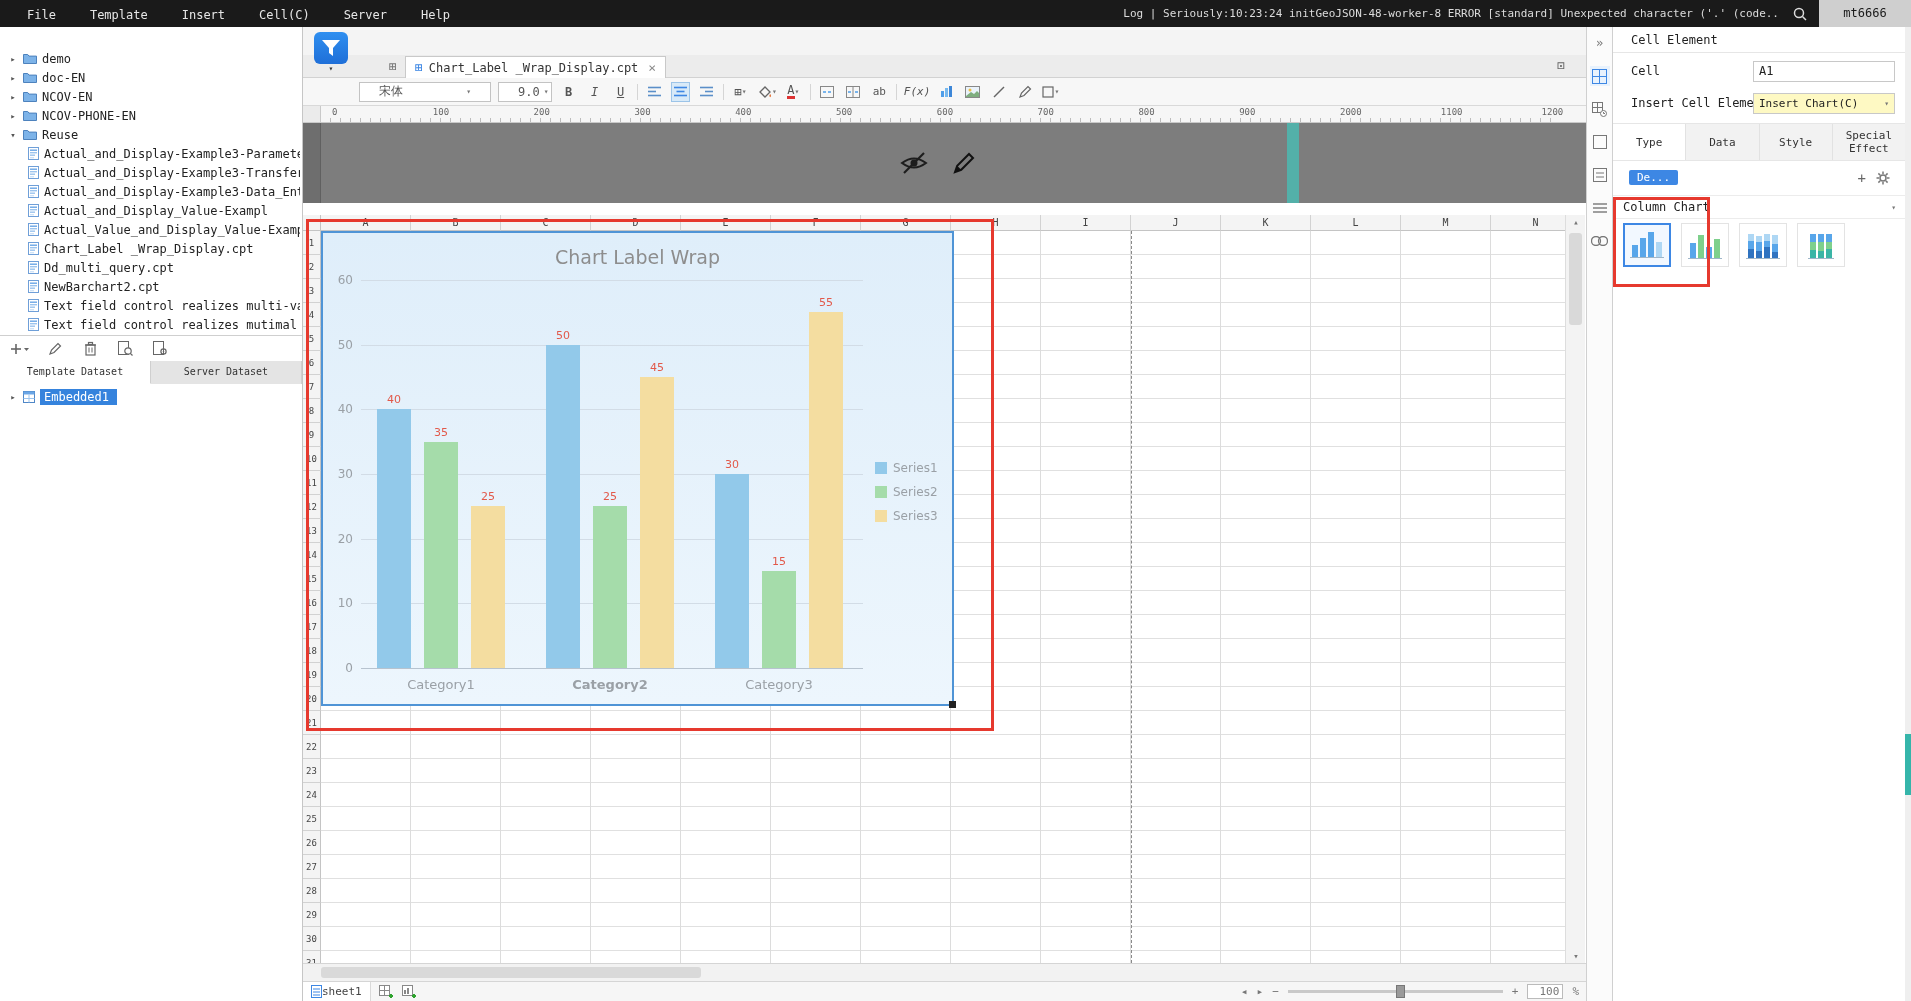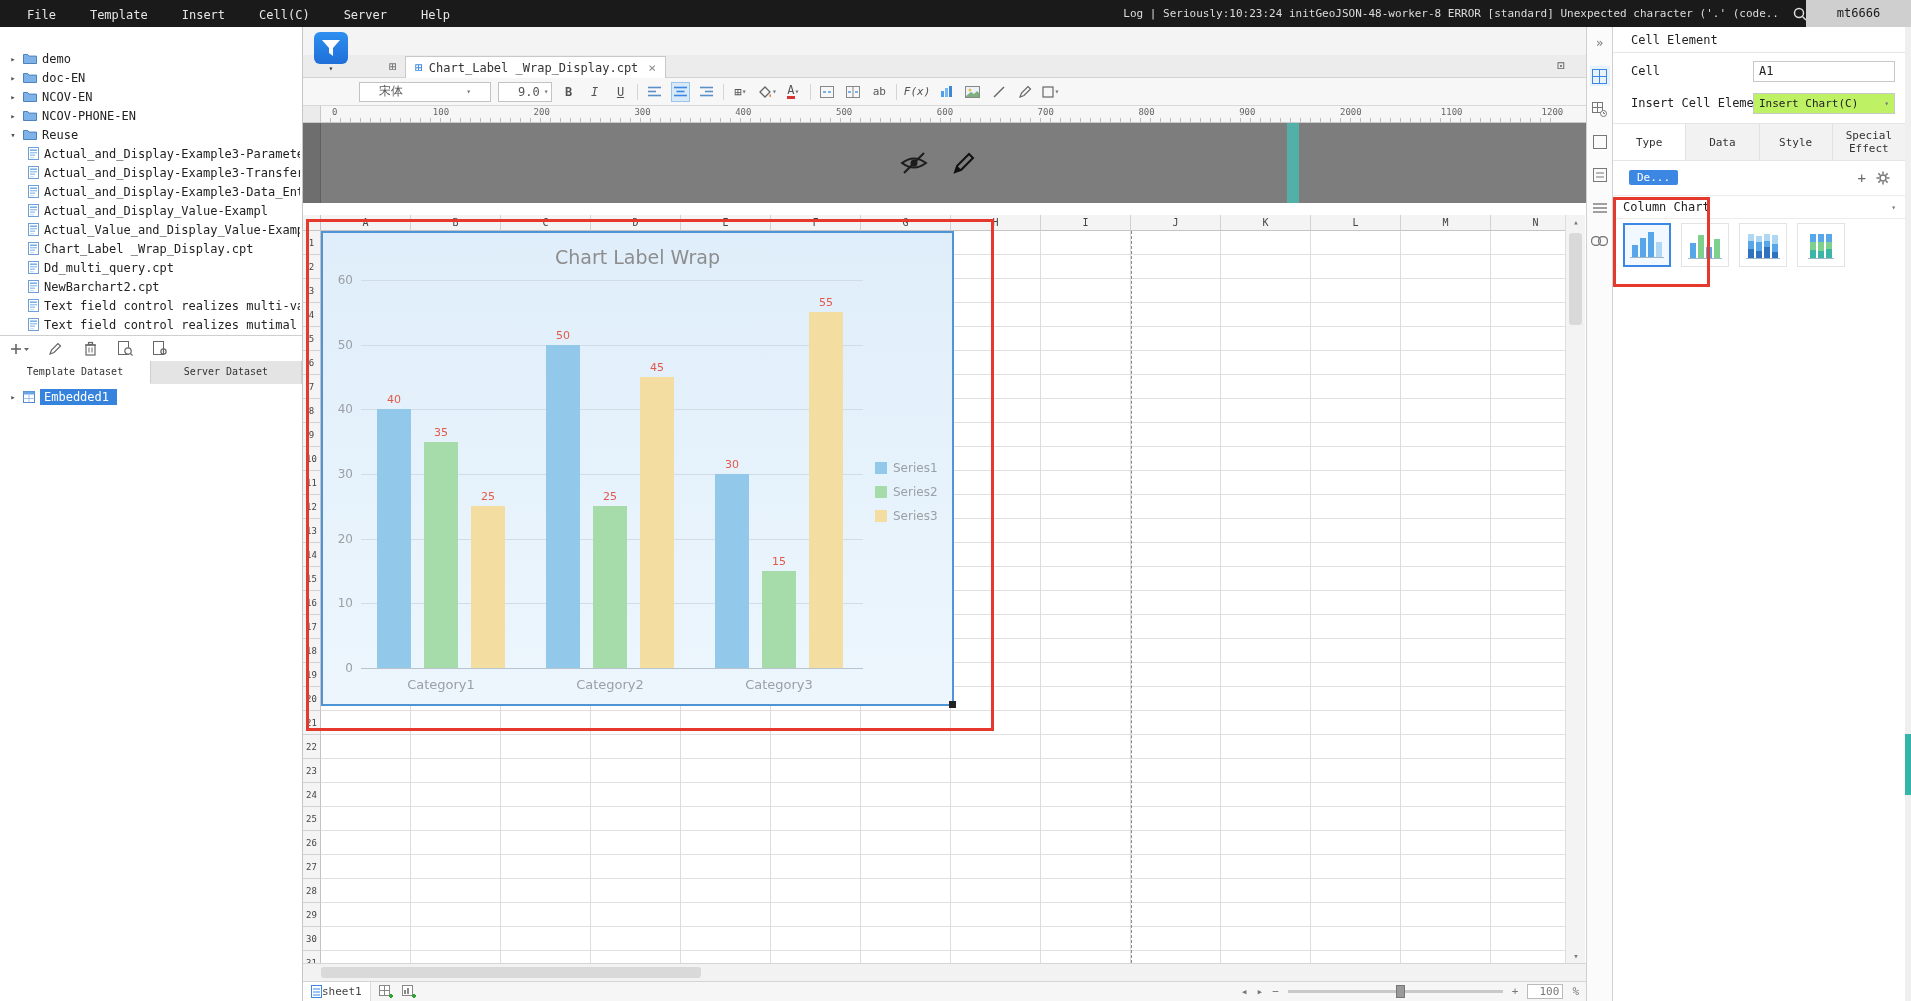--- a/index.html
+++ b/index.html
@@ -7,21 +7,21 @@
   font-family:"DejaVu Sans Mono",monospace;color:#222;font-size:12px}
 #app{position:relative;width:1911px;height:1001px;background:#fff}
 svg{display:block}
 
 
 #menubar{position:absolute;left:0;top:0;width:1911px;height:27px;background:#1a1a1a;color:#e6e6e6}
 #menu-items{display:flex;height:30px;align-items:center;padding-left:10px}
 .menu-item{padding:0 17px;line-height:27px;cursor:default;white-space:nowrap}
 #log-text{position:absolute;right:132px;top:0;line-height:27px;font-size:11px;color:#dcdcdc;white-space:nowrap}
 #menu-search{position:absolute;right:104px;top:7px}
-#user-chip{position:absolute;right:0;top:0;width:105px;height:27px;background:#cfcfcf;color:#1a1a1a;text-align:center;line-height:27px}
+#user-chip{position:absolute;right:0;top:0;width:92px;height:27px;background:#cfcfcf;color:#1a1a1a;text-align:center;line-height:27px}
 
 
 #sidebar{position:absolute;left:0;top:27px;width:302px;height:974px;background:#fff}
 #tree{position:absolute;left:0;top:22px;width:300px;height:283px;overflow:hidden}
 .tree-row{height:19px;display:flex;align-items:center;gap:5px;white-space:nowrap;overflow:hidden;padding-left:8px;cursor:default}
 .tree-row.file{padding-left:28px}
 .tw{width:10px;font-size:9px;color:#555;text-align:center;flex:0 0 10px}
 .ticon{flex:0 0 auto}
 .tlabel{overflow:hidden;white-space:nowrap}
 #tree-toolbar{position:absolute;left:0;top:308px;width:302px;height:26px;border-top:1px solid #cfcfcf;display:flex;align-items:center;gap:15px;padding-left:10px}
@@ -112,21 +112,21 @@
 
 #right-strip{position:absolute;left:1586px;top:27px;width:26px;height:974px;background:#fbfbfb;border-left:1px solid #d0d0d0;display:flex;flex-direction:column;align-items:center;padding-top:6px;gap:13px}
 .rs-btn{width:20px;height:20px;display:flex;align-items:center;justify-content:center;color:#777}
 .rs-btn.active{background:#e8f2fd}
 
 #right-panel{position:absolute;left:1612px;top:27px;width:293px;height:974px;background:#fff;border-left:1px solid #d0d0d0}
 .rp-title{height:26px;line-height:26px;padding-left:18px;border-bottom:1px solid #e6e6e6;color:#222}
 .rp-row{position:absolute;left:0;width:293px;height:24px;display:flex;align-items:center}
 .rp-lab{padding-left:18px;white-space:nowrap}
 .rp-input{position:absolute;left:140px;width:142px;height:21px;background:#fff;border:1px solid #c8c8c8;line-height:19px;padding-left:5px}
-.rp-select{position:absolute;left:140px;width:142px;height:21px;background:#bef264;border:1px solid #c8c8c8;display:flex;align-items:center;justify-content:space-between;padding:0 5px;font-size:11px}
+.rp-select{position:absolute;left:140px;width:142px;height:21px;background:#fef9c3;border:1px solid #c8c8c8;display:flex;align-items:center;justify-content:space-between;padding:0 5px;font-size:11px}
 #rp-tabs{position:absolute;left:0;top:96px;width:293px;height:38px;display:flex;background:#f2f2f2;border-top:1px solid #e6e6e6;border-bottom:1px solid #e6e6e6}
 .rp-tab{flex:1 1 0;font-size:11px;display:flex;align-items:center;justify-content:center;text-align:center;color:#333;border-right:1px solid #e2e2e2;line-height:13px;padding:0 4px}
 .rp-tab.active{background:#fff}
 .rp-chiprow{position:absolute;left:0;top:140px;width:293px;height:24px}
 .chip{position:absolute;left:16px;top:3px;background:#3d87e4;color:#fff;font-size:11px;padding:1px 8px;border-radius:2px}
 .chip-plus{position:absolute;right:40px;top:3px;color:#666;font-size:14px}
 .chip-gear{position:absolute;right:16px;top:4px}
 .rp-family{position:absolute;left:0;top:168px;width:293px;height:24px;border-top:1px solid #ececec;border-bottom:1px solid #ececec;display:flex;align-items:center;justify-content:space-between;padding:0 10px}
 #type-icons{position:absolute;left:10px;top:196px;display:flex;gap:10px}
 .type-btn{width:48px;height:44px;background:#fff;border:1px solid #e3e3e3;display:flex;align-items:flex-end;justify-content:center;padding:5px 4px 7px}
@@ -626,21 +626,21 @@
           <div class="dlab" style="left: 118px; top: 192.667px;">35</div>
           <div class="cbar" style="left: 148px; top: 273.333px; width: 34px; height: 161.667px; background: rgb(244, 221, 160);"></div>
           <div class="dlab" style="left: 165px; top: 257.333px;">25</div>
           <div class="xlab" style="left: 118px;">Category1</div>
           <div class="cbar" style="left: 223px; top: 111.667px; width: 34px; height: 323.333px; background: rgb(146, 201, 234);"></div>
           <div class="dlab" style="left: 240px; top: 95.6667px;">50</div>
           <div class="cbar" style="left: 270px; top: 273.333px; width: 34px; height: 161.667px; background: rgb(165, 220, 170);"></div>
           <div class="dlab" style="left: 287px; top: 257.333px;">25</div>
           <div class="cbar" style="left: 317px; top: 144px; width: 34px; height: 291px; background: rgb(244, 221, 160);"></div>
           <div class="dlab" style="left: 334px; top: 128px;">45</div>
-          <div class="xlab" style="left: 287px;">Category2</div>
+          <div class="xlab" style="left: 287px; font-weight: bold;">Category2</div>
           <div class="cbar" style="left: 392px; top: 241px; width: 34px; height: 194px; background: rgb(146, 201, 234);"></div>
           <div class="dlab" style="left: 409px; top: 225px;">30</div>
           <div class="cbar" style="left: 439px; top: 338px; width: 34px; height: 97px; background: rgb(165, 220, 170);"></div>
           <div class="dlab" style="left: 456px; top: 322px;">15</div>
           <div class="cbar" style="left: 486px; top: 79.3333px; width: 34px; height: 355.667px; background: rgb(244, 221, 160);"></div>
           <div class="dlab" style="left: 503px; top: 63.3333px;">55</div>
           <div class="xlab" style="left: 456px;">Category3</div>
           <div class="lgd" style="top: 228px;">
             <span class="sw" style="background: rgb(146, 201, 234);"></span>
             <span>Series1</span>

